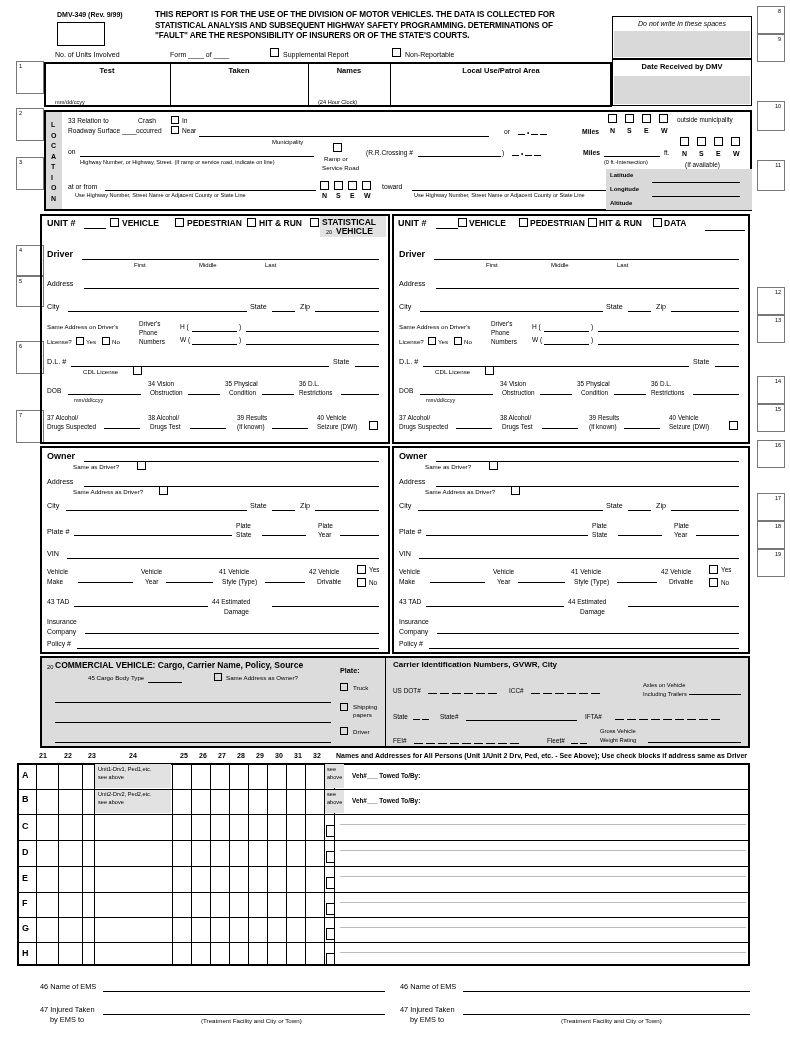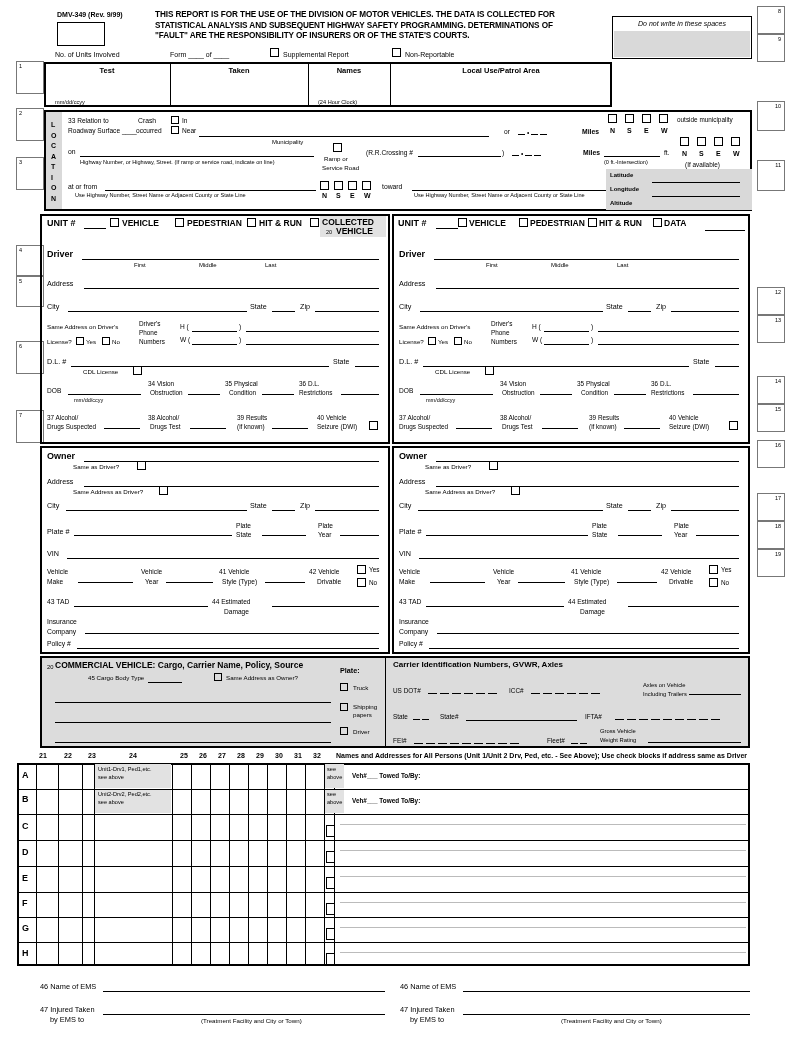--- a/index.html
+++ b/index.html
@@ -107,20 +107,24 @@
   <div class="abs t b" style="left:57px;top:11px;font-size:7px;">DMV-349 (Rev. 9/99)</div>
   <div class="abs bx" style="left:57px;top:22px;width:48px;height:24px;border-width:1.5px;"></div>
 
   <div class="abs t b" style="left:155px;top:10px;font-size:8.2px;letter-spacing:-0.1px;">THIS REPORT IS FOR THE USE OF THE DIVISION OF MOTOR VEHICLES. THE DATA IS COLLECTED FOR</div>
   <div class="abs t b" style="left:155px;top:20.5px;font-size:8.2px;letter-spacing:-0.1px;">STATISTICAL ANALYSIS AND SUBSEQUENT HIGHWAY SAFETY PROGRAMMING. DETERMINATIONS OF</div>
   <div class="abs t b" style="left:155px;top:31px;font-size:8.2px;letter-spacing:-0.1px;">"FAULT" ARE THE RESPONSIBILITY OF INSURERS OR OF THE STATE'S COURTS.</div>
 
   <div class="abs bx" style="left:612px;top:16px;width:140px;height:43px;">
     <div class="t i ctr" style="padding-top:3px;font-size:7px;">Do not write in these spaces</div>
     <div class="shade" style="position:absolute;left:1px;right:1px;top:14px;bottom:1px;"></div>
+  </div>
+  <div class="abs bx" style="left:612px;top:59px;width:140px;height:47px;">
+    <div class="t b ctr" style="padding-top:3px;font-size:7.5px;">Date Received by DMV</div>
+    <div class="shade" style="position:absolute;left:1px;right:1px;top:16px;bottom:1px;"></div>
   </div>
 
   <div class="abs t" style="left:55px;top:51px;font-size:7px;">No. of Units Involved</div>
   <div class="abs t" style="left:170px;top:51px;font-size:7px;">Form ____ of ____</div>
   <div class="abs cb cb9" style="left:270px;top:48px;"></div>
   <div class="abs t" style="left:283px;top:51px;font-size:7px;">Supplemental Report</div>
   <div class="abs cb cb9" style="left:392px;top:48px;"></div>
   <div class="abs t" style="left:405px;top:51px;font-size:7px;">Non-Reportable</div>
 
   <div class="abs bx2" style="left:44px;top:62px;width:568px;height:45px;"></div>
@@ -219,21 +223,21 @@
   <div class="abs t b" style="left:47px;top:219px;font-size:9px;">UNIT #</div>
   <div class="ln" style="left:84px;top:228px;width:22px;"></div>
   <div class="abs cb cb9" style="left:110px;top:218px;"></div>
   <div class="abs t b" style="left:122px;top:219px;font-size:8.5px;">VEHICLE</div>
   <div class="abs cb cb9" style="left:175px;top:218px;"></div>
   <div class="abs t b" style="left:187px;top:219px;font-size:8.5px;">PEDESTRIAN</div>
   <div class="abs cb cb9" style="left:247px;top:218px;"></div>
   <div class="abs t b" style="left:259px;top:219px;font-size:8.5px;">HIT &amp; RUN</div>
   <div class="abs cb cb9" style="left:310px;top:218px;"></div>
   <div class="abs shade2" style="left:320px;top:216px;width:66px;height:21px;"></div>
-  <div class="abs t b" style="left:322px;top:218px;font-size:8.5px;">COLLECTED</div>
+  <div class="abs t b" style="left:322px;top:218px;font-size:8.5px;">STATISTICAL</div>
   <div class="abs t" style="left:326px;top:229px;font-size:5.5px;">20</div>
   <div class="abs t b" style="left:336px;top:227px;font-size:8.5px;">VEHICLE</div>
 
   <div class="abs t b" style="left:398px;top:219px;font-size:9px;">UNIT #</div>
   <div class="ln" style="left:436px;top:228px;width:22px;"></div>
   <div class="abs cb cb9" style="left:458px;top:218px;"></div>
   <div class="abs t b" style="left:469px;top:219px;font-size:8.5px;">VEHICLE</div>
   <div class="abs cb cb9" style="left:519px;top:218px;"></div>
   <div class="abs t b" style="left:530px;top:219px;font-size:8.5px;">PEDESTRIAN</div>
   <div class="abs cb cb9" style="left:588px;top:218px;"></div>
@@ -508,21 +512,21 @@
 
   <div class="abs t b" style="left:340px;top:667px;font-size:7.2px;">Plate:</div>
   <div class="abs cb cb8" style="left:340px;top:683px;"></div>
   <div class="abs t" style="left:353px;top:685px;font-size:6.2px;">Truck</div>
   <div class="abs cb cb8" style="left:340px;top:703px;"></div>
   <div class="abs t" style="left:353px;top:703px;font-size:6.2px;line-height:8px;">Shipping<br>papers</div>
   <div class="abs cb cb8" style="left:340px;top:727px;"></div>
   <div class="abs t" style="left:353px;top:729px;font-size:6.2px;">Driver</div>
   <div class="vl" style="left:385px;top:658px;height:88px;"></div>
 
-  <div class="abs t b" style="left:393px;top:661px;font-size:8px;">Carrier Identification Numbers, GVWR, Axles</div>
+  <div class="abs t b" style="left:393px;top:661px;font-size:8px;">Carrier Identification Numbers, GVWR, City</div>
   <div class="abs t" style="left:393px;top:687px;font-size:6.4px;">US DOT#</div>
   <div class="abs t" style="left:428px;top:687px;font-size:6.4px;">
     <span class="dashw"></span><span class="dashw"></span><span class="dashw"></span><span class="dashw"></span><span class="dashw"></span><span class="dashw"></span>
   </div>
   <div class="abs t" style="left:509px;top:687px;font-size:6.4px;">ICC#</div>
   <div class="abs t" style="left:531px;top:687px;font-size:6.4px;">
     <span class="dashw"></span><span class="dashw"></span><span class="dashw"></span><span class="dashw"></span><span class="dashw"></span><span class="dashw"></span>
   </div>
   <div class="abs t" style="left:643px;top:682px;font-size:5.8px;">Axles on Vehicle</div>
   <div class="abs t" style="left:643px;top:691px;font-size:5.8px;">Including Trailers</div>

